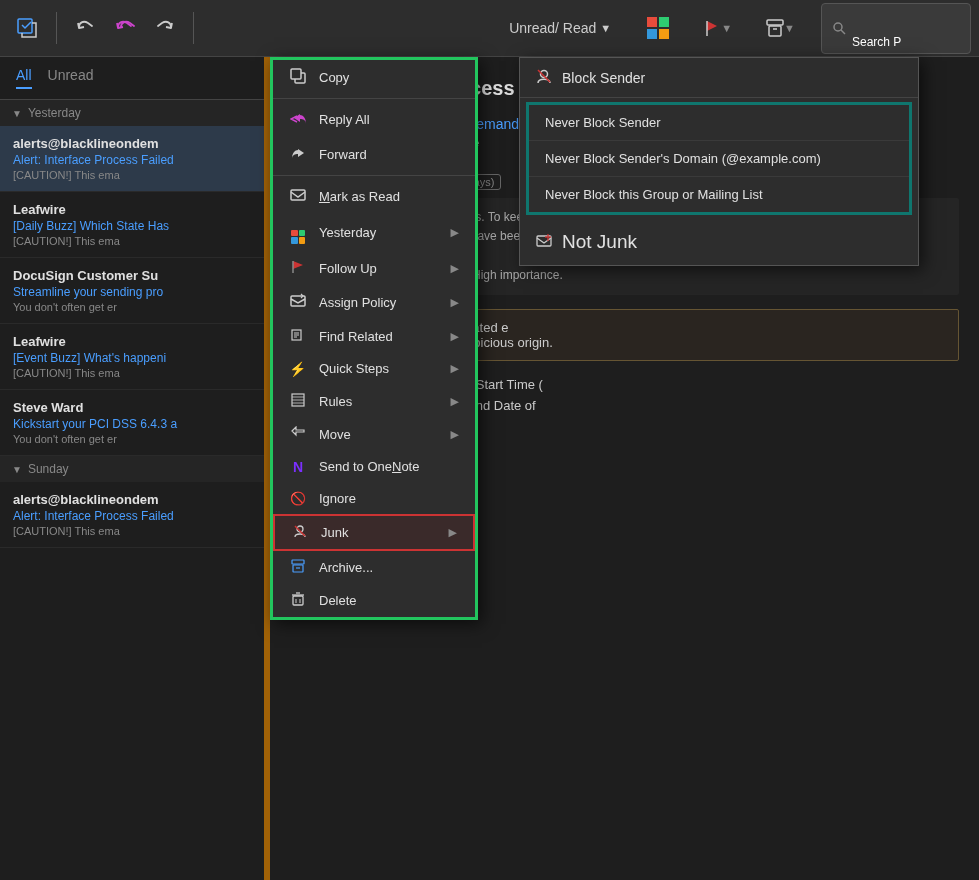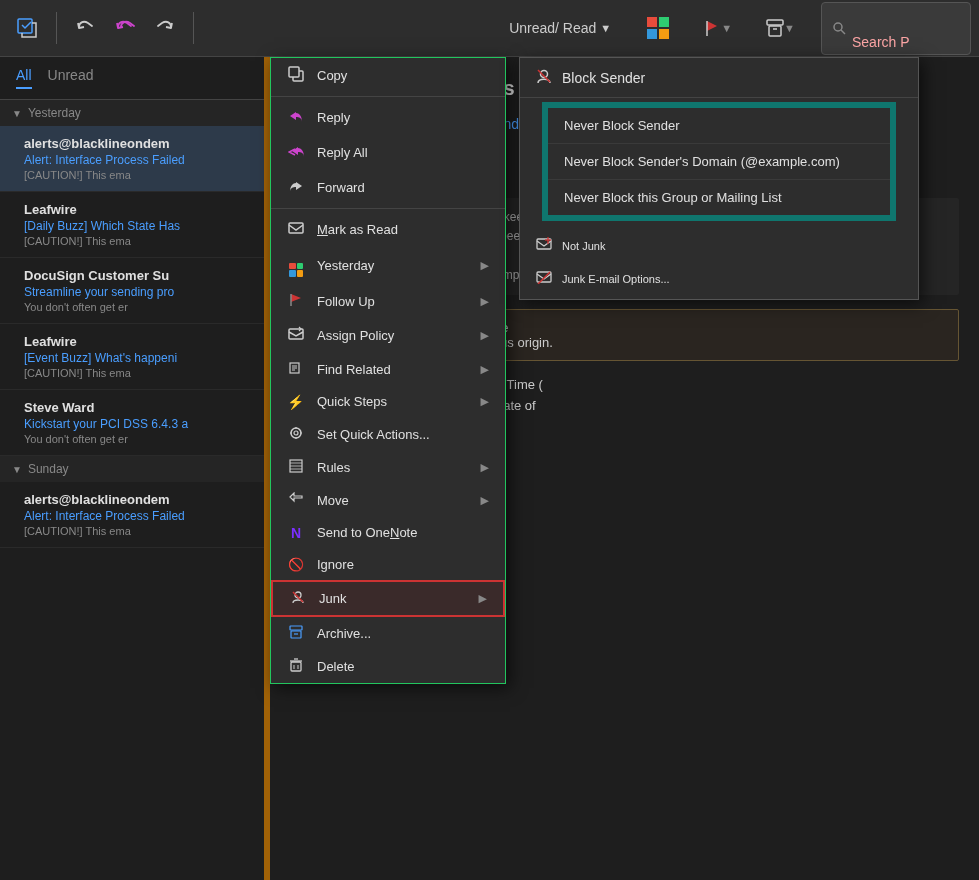--- a/index.html
+++ b/index.html
@@ -129,21 +129,21 @@
       padding: 6px 12px;
       font-size: 12px;
       color: #888;
       background: #252525;
     }
     .date-group-header .chevron {
       margin-right: 6px;
       font-size: 10px;
     }
     .email-item {
-      padding: 10px 24px;
+      padding: 10px 13px;
       border-bottom: 1px solid #2a2a2a;
       cursor: pointer;
       position: relative;
     }
     .email-item.selected { background: #2d3a4a; }
     .email-item .sender {
       font-size: 13px;
       font-weight: 600;
       color: #e0e0e0;
       margin-bottom: 2px;
@@ -278,23 +278,23 @@
       font-size: 13px;
       color: #ccc;
       line-height: 1.6;
     }
 
     
     .context-menu {
       position: absolute;
       top: 57px;
       left: 270px;
-      width: 236px;
+      width: 208px;
       background: #2d2d2d;
-      border: 1px solid #22c55e;
+      border: 3px solid #22c55e;
       box-shadow: 4px 4px 16px rgba(0,0,0,0.6);
       z-index: 100;
     }
     .ctx-item {
       display: flex;
       align-items: center;
       padding: 8px 16px;
       cursor: pointer;
       gap: 12px;
       font-size: 13px;
@@ -338,40 +338,40 @@
     .submenu-header {
       display: flex;
       align-items: center;
       padding: 10px 16px;
       gap: 10px;
       font-size: 14px;
       color: #e0e0e0;
       border-bottom: 1px solid #444;
     }
     .submenu-section {
-      border: 6px solid #0f766e;
-      margin: 4px 22px;
+      border: 3px solid #0f766e;
+      margin: 4px 6px;
     }
     .submenu-item {
       padding: 10px 16px;
       font-size: 13px;
       color: #e0e0e0;
       cursor: pointer;
       border-bottom: 1px solid #3a3a3a;
     }
     .submenu-item:last-child { border-bottom: none; }
     .submenu-bottom {
       padding: 4px 0;
     }
     .submenu-bottom-item {
       display: flex;
       align-items: center;
       gap: 10px;
       padding: 8px 16px;
-      font-size: 11px;
+      font-size: 19px;
       color: #e0e0e0;
       cursor: pointer;
     }
     .submenu-bottom-item .sub-icon {
       font-size: 14px;
       color: #888;
     }
 
     
     .email-list::-webkit-scrollbar { width: 6px; }
@@ -463,21 +463,21 @@
           <rect x="3" y="7" width="12" height="10" rx="1" fill="none" stroke="#ccc" stroke-width="1.5"></rect>
           <line x1="7" y1="10" x2="11" y2="10" stroke="#ccc" stroke-width="1.5"></line>
         </svg>
       <span style="font-size:11px;color:#888;">▼</span>
     </button>
     <div class="search-box">
       <svg width="14" height="14" viewBox="0 0 14 14">
           <circle cx="6" cy="6" r="4" fill="none" stroke="#888" stroke-width="1.5"></circle>
           <line x1="9" y1="9" x2="13" y2="13" stroke="#888" stroke-width="1.5"></line>
         </svg>
-      <span style="color:#fca5a5;font-size:14px;margin-top:27px;">Search P</span>
+      <span style="color:#ffffff;font-size:12px;margin-top:27px;">Search P</span>
     </div>
   </div>
 </div>
 
 <div class="main-layout">
 
   <div class="email-list-panel">
     <div class="tab-bar">
       <div class="tab-item active">All</div>
       <div class="tab-item">Unread</div>
@@ -571,28 +571,20 @@
           <rect x="1" y="1" width="10" height="10" rx="1" fill="#2d2d2d" stroke="#ccc" stroke-width="1.5"></rect>
         </svg>
     </span>
     <span class="ctx-label">Copy</span>
   </div>
   <div class="ctx-separator"></div>
 
   <div class="ctx-item">
     <span class="ctx-icon">
       <svg width="16" height="16" viewBox="0 0 16 16">
-          <path d="M8 4 L2 8 L8 12 L8 9 C11 9 14 10 14 14 C14 8 11 5 8 5 Z" fill="#cc44cc"></path>
-        </svg>
-    </span>
-    <span class="ctx-label">Reply</span>
-  </div>
-  <div class="ctx-item">
-    <span class="ctx-icon">
-      <svg width="16" height="16" viewBox="0 0 16 16">
           <path d="M10 4 L4 8 L10 12 L10 9 C13 9 16 10 16 14 C16 8 13 5 10 5 Z" fill="#cc44cc"></path>
           <path d="M7 6 L1 9 L7 12" fill="none" stroke="#cc44cc" stroke-width="1.5"></path>
         </svg>
     </span>
     <span class="ctx-label">Reply All</span>
   </div>
   <div class="ctx-item">
     <span class="ctx-icon">
       <svg width="16" height="16" viewBox="0 0 16 16">
           <path d="M8 4 L14 8 L8 12 L8 9 C5 9 2 10 2 14 C2 8 5 5 8 5 Z" fill="#ccc"></path>
@@ -653,33 +645,20 @@
           <line x1="3" y1="9" x2="6" y2="9" stroke="#ccc" stroke-width="1"></line>
         </svg>
     </span>
     <span class="ctx-label">Find Related</span>
     <span class="ctx-arrow">▶</span>
   </div>
   <div class="ctx-item">
     <span class="ctx-icon" style="color:#f39c12;font-size:14px;">⚡</span>
     <span class="ctx-label">Quick Steps</span>
     <span class="ctx-arrow">▶</span>
-  </div>
-  <div class="ctx-item">
-    <span class="ctx-icon">
-      <svg width="14" height="14" viewBox="0 0 14 14">
-          <circle cx="7" cy="7" r="5" fill="none" stroke="#ccc" stroke-width="1.5"></circle>
-          <circle cx="7" cy="7" r="2" fill="none" stroke="#ccc" stroke-width="1.2"></circle>
-          <line x1="7" y1="1" x2="7" y2="3" stroke="#ccc" stroke-width="1.2"></line>
-          <line x1="7" y1="11" x2="7" y2="13" stroke="#ccc" stroke-width="1.2"></line>
-          <line x1="1" y1="7" x2="3" y2="7" stroke="#ccc" stroke-width="1.2"></line>
-          <line x1="11" y1="7" x2="13" y2="7" stroke="#ccc" stroke-width="1.2"></line>
-        </svg>
-    </span>
-    <span class="ctx-label">Set Quick Actions...</span>
   </div>
   <div class="ctx-item">
     <span class="ctx-icon">
       <svg width="14" height="14" viewBox="0 0 14 14">
           <rect x="1" y="1" width="12" height="12" fill="none" stroke="#ccc" stroke-width="1.2"></rect>
           <line x1="1" y1="4" x2="13" y2="4" stroke="#ccc" stroke-width="0.8"></line>
           <line x1="1" y1="7" x2="13" y2="7" stroke="#ccc" stroke-width="0.8"></line>
           <line x1="1" y1="10" x2="13" y2="10" stroke="#ccc" stroke-width="0.8"></line>
         </svg>
     </span>
@@ -765,24 +744,14 @@
       <span class="sub-icon">
         <svg width="16" height="14" viewBox="0 0 16 14">
             <rect x="1" y="2" width="14" height="10" rx="1" fill="none" stroke="#ccc" stroke-width="1.3"></rect>
             <path d="M1 4 L8 9 L15 4" fill="none" stroke="#ccc" stroke-width="1.3"></path>
             <line x1="12" y1="0" x2="12" y2="7" stroke="#cc3333" stroke-width="1.3"></line>
             <line x1="9" y1="3" x2="15" y2="3" stroke="#cc3333" stroke-width="1.3"></line>
           </svg>
       </span>
       <span>Not <span class="underline">J</span>unk</span>
     </div>
-    <div class="submenu-bottom-item">
-      <span class="sub-icon">
-        <svg width="16" height="14" viewBox="0 0 16 14">
-            <rect x="1" y="2" width="14" height="10" rx="1" fill="none" stroke="#ccc" stroke-width="1.3"></rect>
-            <path d="M1 4 L8 9 L15 4" fill="none" stroke="#ccc" stroke-width="1.3"></path>
-            <line x1="14" y1="2" x2="2" y2="14" stroke="#cc3333" stroke-width="1.5"></line>
-          </svg>
-      </span>
-      <span>Junk E-mail <span class="underline">O</span>ptions...</span>
-    </div>
   </div>
 </div>
 
 </body></html>

